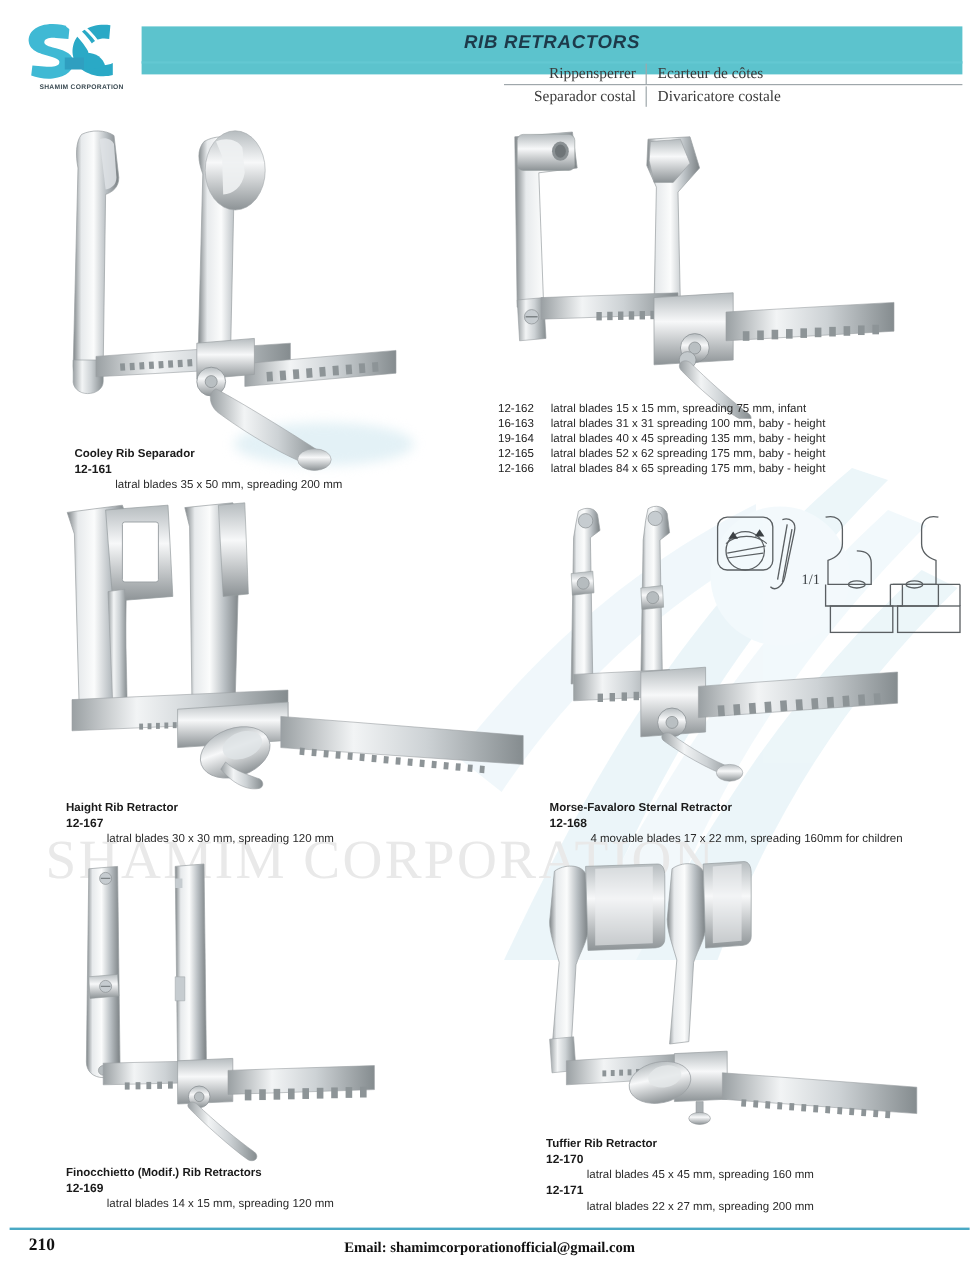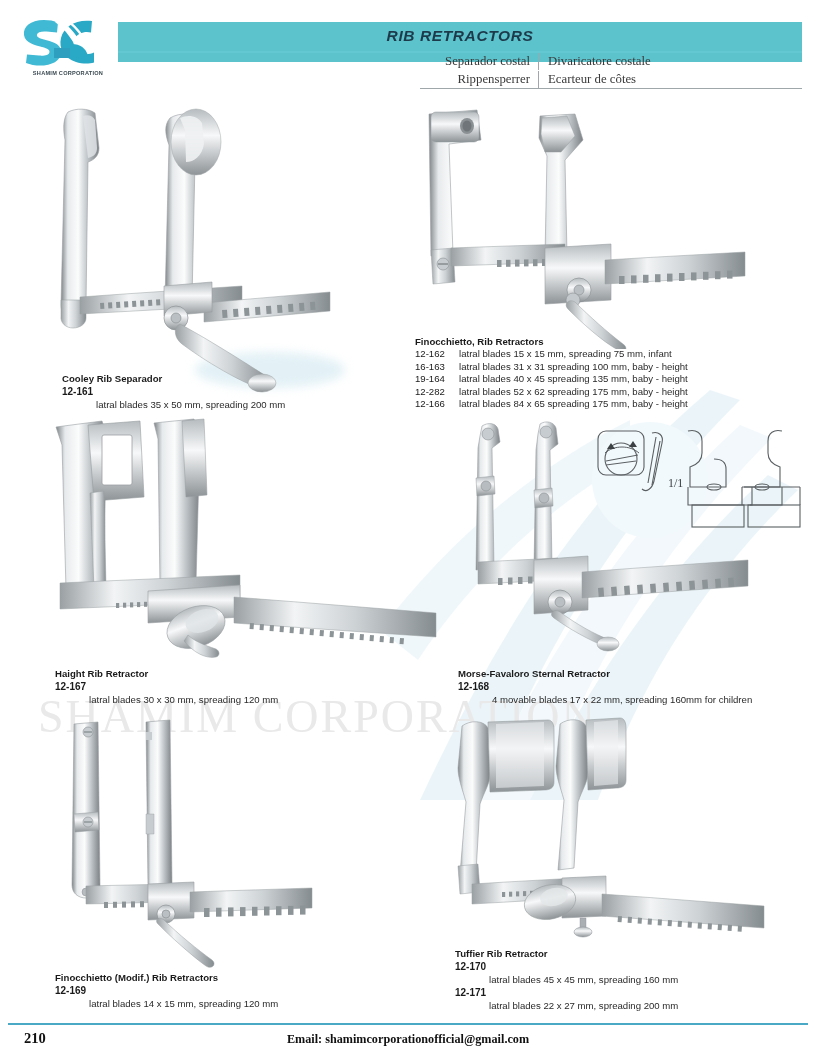--- a/index.html
+++ b/index.html
@@ -132,27 +132,27 @@
     </svg>
     <div class="logo-name">SHAMIM CORPORATION</div>
   </div>
 
   <div class="banner">
     <div class="banner-title">RIB RETRACTORS</div>
   </div>
   <div class="banner-rule"></div>
 
   <div class="lang-table">
+    <div class="lang-row first">
+      <div class="lang-cell c1">Rippensperrer</div>
+      <div class="lang-cell c2">Ecarteur de côtes</div>
+    </div>
     <div class="lang-row">
       <div class="lang-cell c1">Separador costal</div>
       <div class="lang-cell c2">Divaricatore costale</div>
-    </div>
-    <div class="lang-row first">
-      <div class="lang-cell c1">Rippensperrer</div>
-      <div class="lang-cell c2">Ecarteur de côtes</div>
     </div>
   </div>
 
   <div class="shadow-ell" style="left:195px;top:352px;width:150px;height:36px;background:#e3f1f6;filter:blur(5px);"></div>
   <div class="photo" style="left:52px;top:100px;">
     <svg width="330" height="300" viewBox="0 0 330 300">
       <defs>
         <linearGradient id="st1" x1="0" y1="0" x2="1" y2="0">
           <stop offset="0" stop-color="#7e8487"></stop>
             <stop offset=".18" stop-color="#e7eaec"></stop>
@@ -263,36 +263,35 @@
       </g>
 
       <circle cx="164" cy="186" r="12" fill="url(#st3)" stroke="#8e9497" stroke-width=".7"></circle>
       <circle cx="164" cy="186" r="5" fill="#b9bfc2" stroke="#848a8d" stroke-width=".6"></circle>
       <circle cx="158" cy="196" r="7" fill="#c3c9cc" stroke="#8b9194" stroke-width=".6"></circle>
 
       <path d="M160 198 C174 212 192 228 208 240 C214 244 210 250 203 246 C188 238 166 218 153 205 C148 200 154 194 160 198 Z" fill="url(#st2)" stroke="#9aa0a3" stroke-width=".5"></path>
     </svg>
   </div>
   <div class="caption" style="left:415px;top:335px;">
-    <div class="cap-title">Finocchietto, Rib Retractors</div>
     <ul class="cap-list">
       <li>
           <span class="code">12-162</span>
           <span class="txt">latral blades 15 x 15 mm, spreading 75 mm, infant</span>
         </li>
       <li>
           <span class="code">16-163</span>
           <span class="txt">latral blades 31 x 31 spreading 100 mm, baby - height</span>
         </li>
       <li>
           <span class="code">19-164</span>
           <span class="txt">latral blades 40 x 45 spreading 135 mm, baby - height</span>
         </li>
       <li>
-          <span class="code">12-282</span>
+          <span class="code">12-165</span>
           <span class="txt">latral blades 52 x 62 spreading 175 mm, baby - height</span>
         </li>
       <li>
           <span class="code">12-166</span>
           <span class="txt">latral blades 84 x 65 spreading 175 mm, baby - height</span>
         </li>
     </ul>
   </div>
 
   <div class="photo" style="left:44px;top:415px;">

